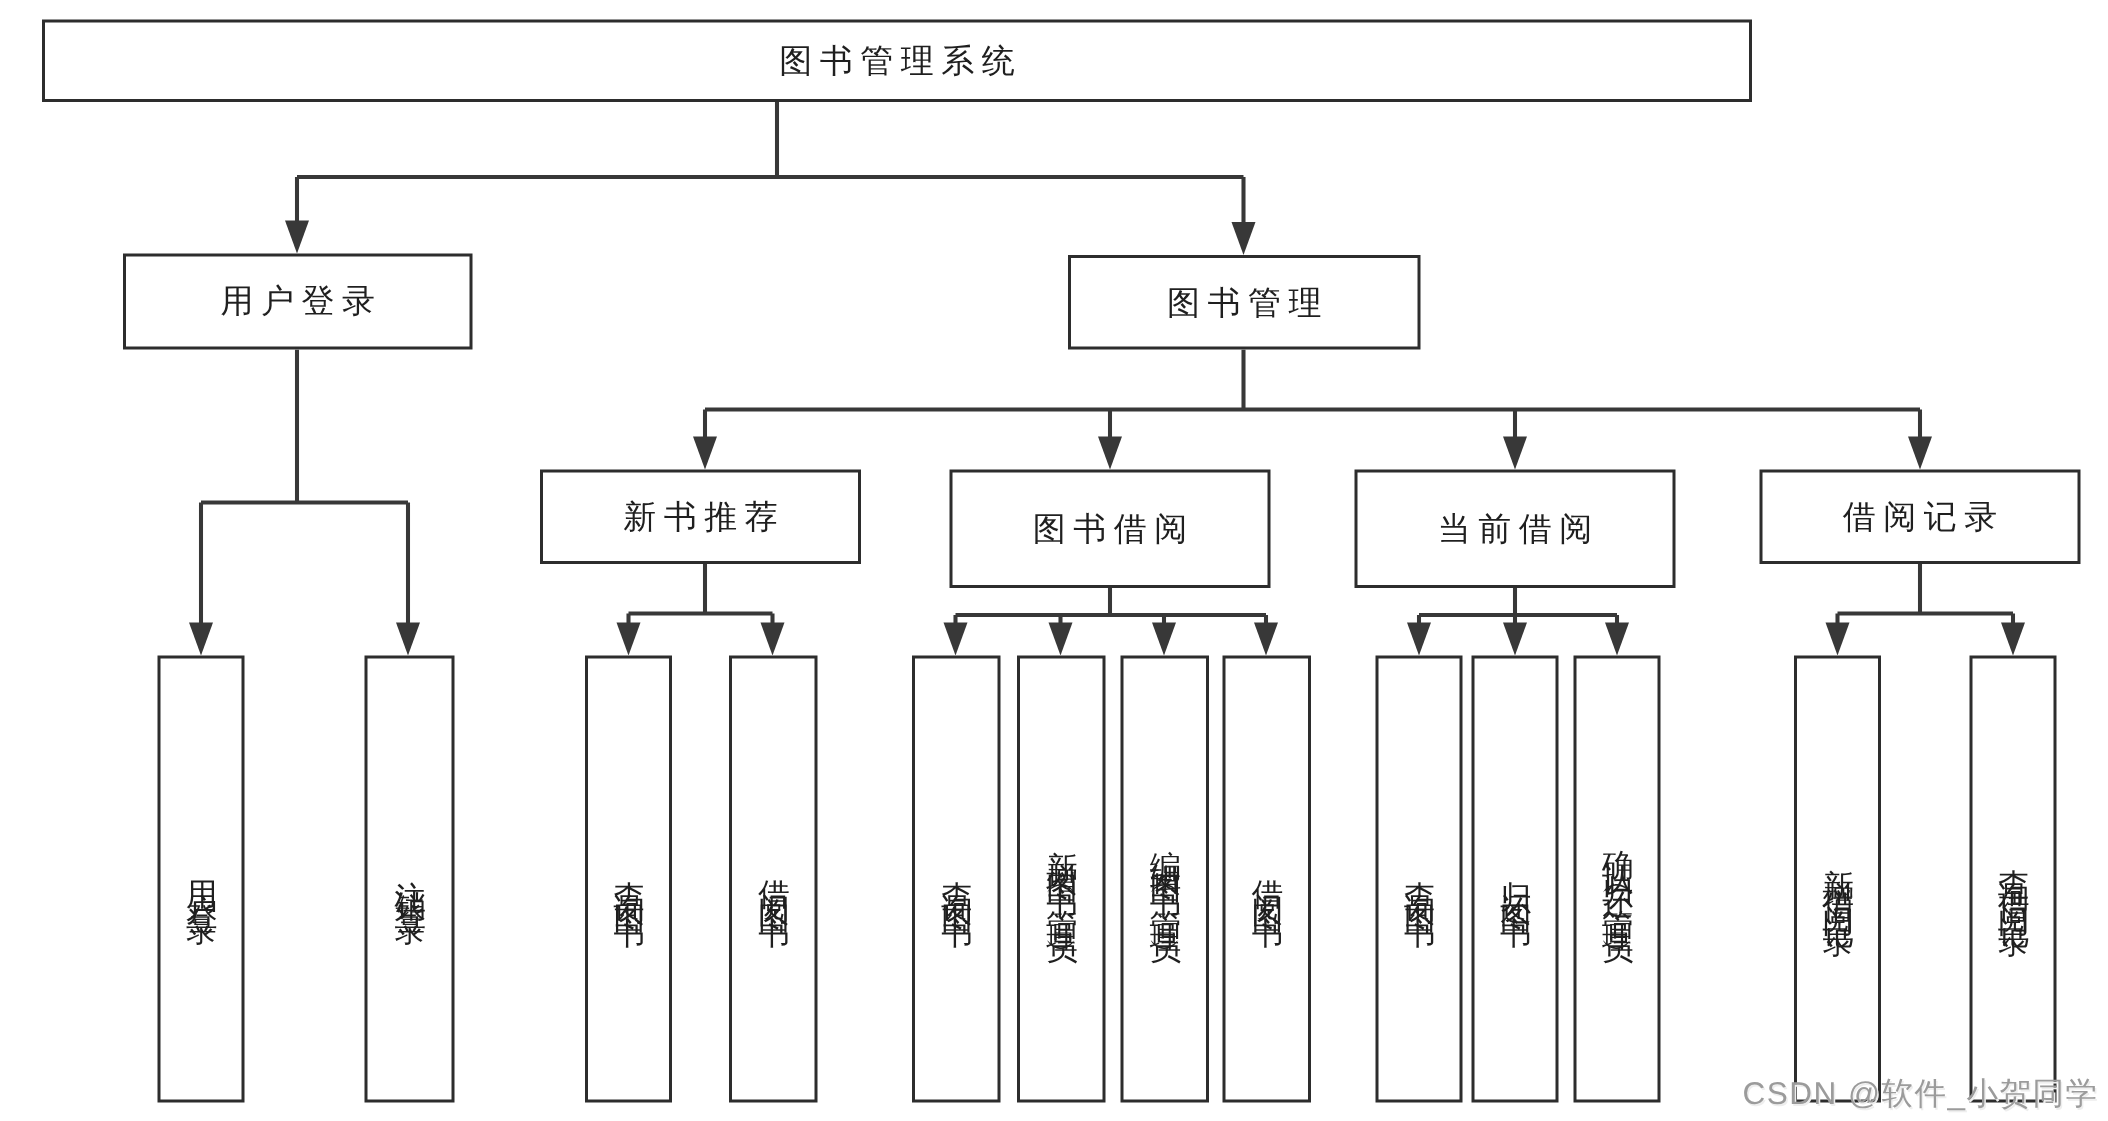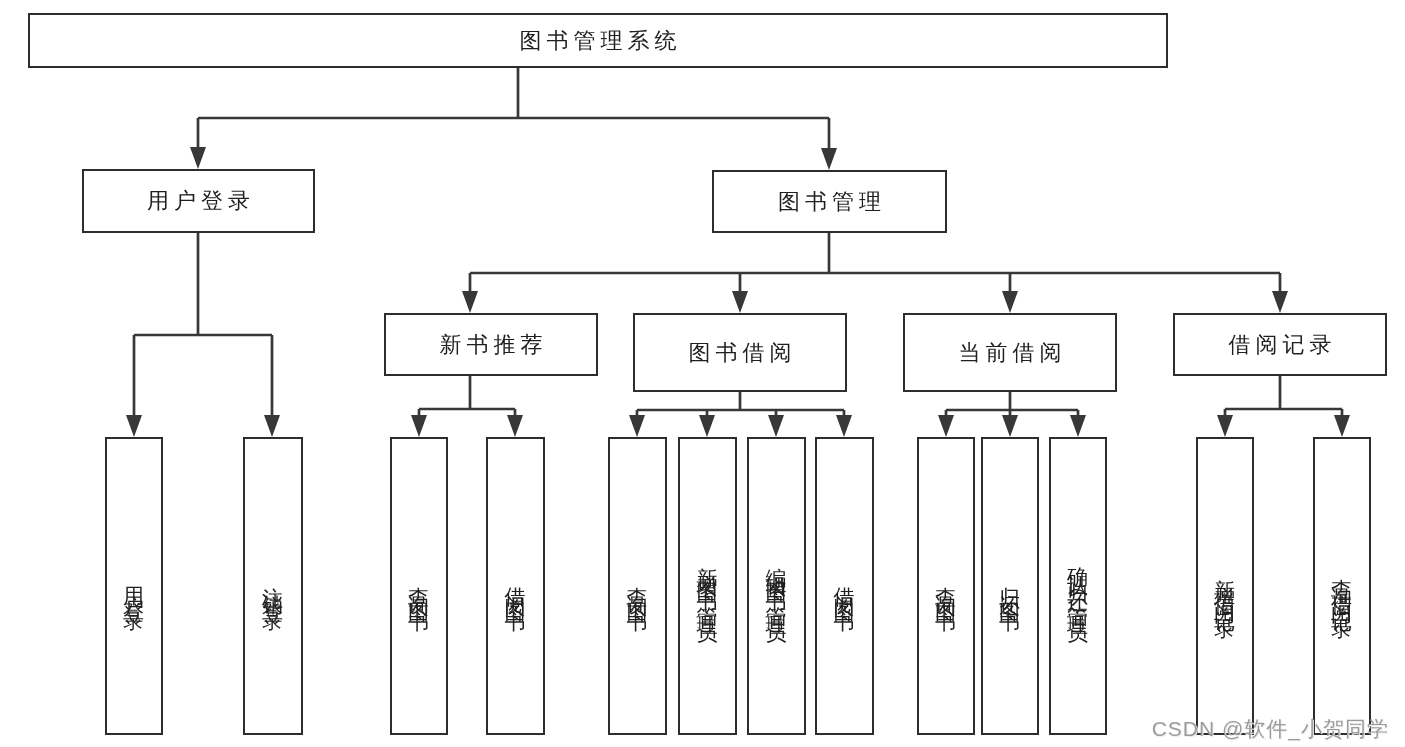--- a/index.html
+++ b/index.html
@@ -18,21 +18,21 @@
   .hlabel{
     font-size:22px;letter-spacing:5px;padding-left:5px;
     white-space:nowrap;color:#1f1f1f;
   }
   .leaf .vlabel{
     writing-mode:vertical-rl;text-orientation:mixed;
     font-size:21px;letter-spacing:8px;line-height:1;
     color:#1f1f1f;white-space:nowrap;
   }
   .watermark{
-    position:absolute;right:16px;bottom:4px;z-index:5;
+    position:absolute;right:6px;bottom:4px;z-index:5;
     font-size:21px;letter-spacing:1px;color:#9b9b9b;
     text-shadow:1px 1px 0 #eeeeee;
     white-space:nowrap;
   }
 </style>
 </head>
 <body>
 
 <div class="canvas">
 
@@ -80,21 +80,21 @@
     <span class="hlabel">图书管理系统</span>
   </div>
 
   <div class="box" style="left:82px;top:169px;width:233px;height:64px">
     <span class="hlabel">用户登录</span>
   </div>
   <div class="box" style="left:712px;top:170px;width:235px;height:63px">
     <span class="hlabel">图书管理</span>
   </div>
 
-  <div class="box" style="left:384px;top:313px;width:214px;height:63px">
+  <div class="box" style="left:360px;top:313px;width:214px;height:63px">
     <span class="hlabel">新书推荐</span>
   </div>
   <div class="box" style="left:633px;top:313px;width:214px;height:79px">
     <span class="hlabel">图书借阅</span>
   </div>
   <div class="box" style="left:903px;top:313px;width:214px;height:79px">
     <span class="hlabel">当前借阅</span>
   </div>
   <div class="box" style="left:1173px;top:313px;width:214px;height:63px">
     <span class="hlabel">借阅记录</span>

